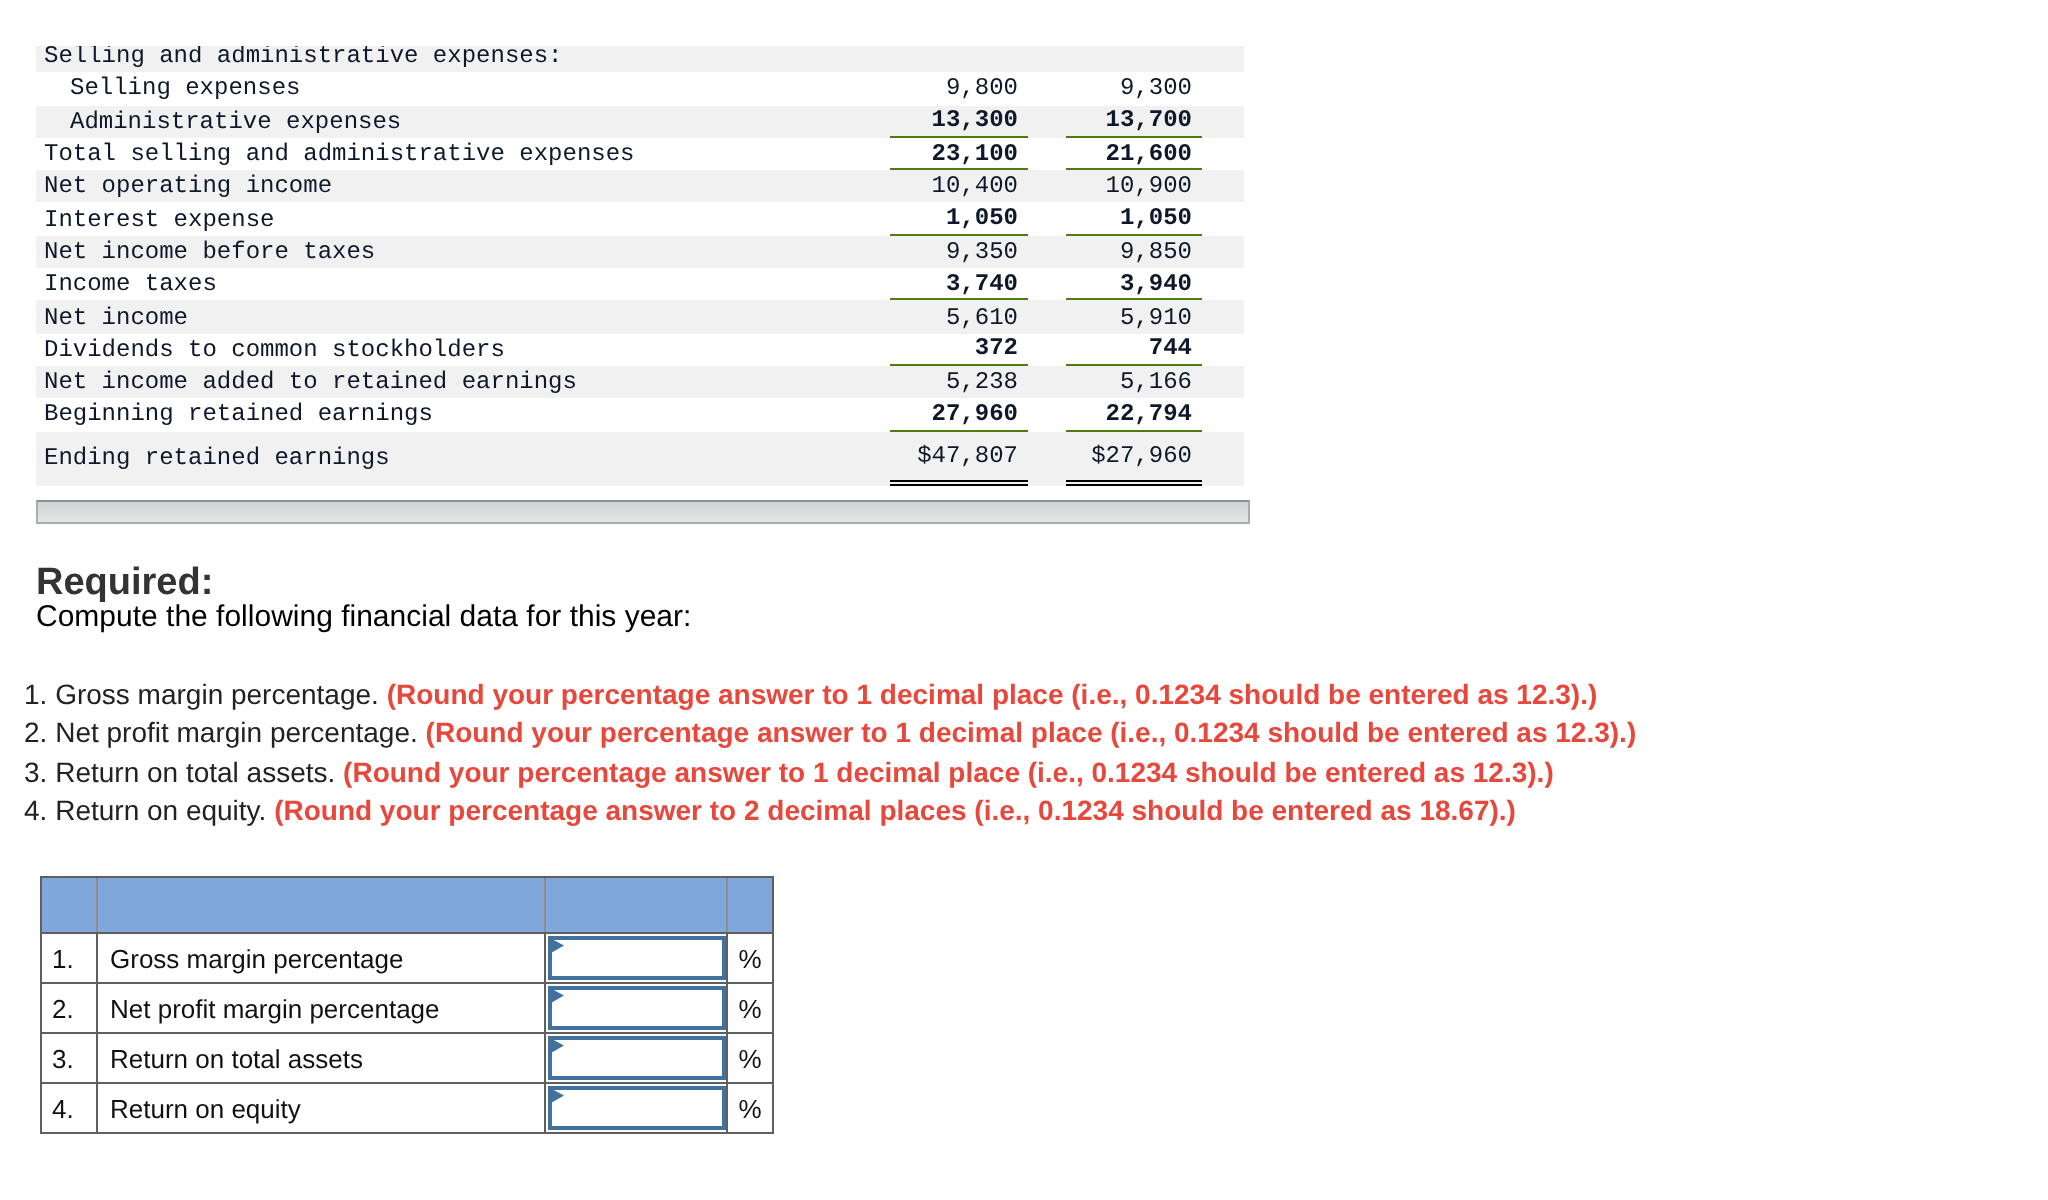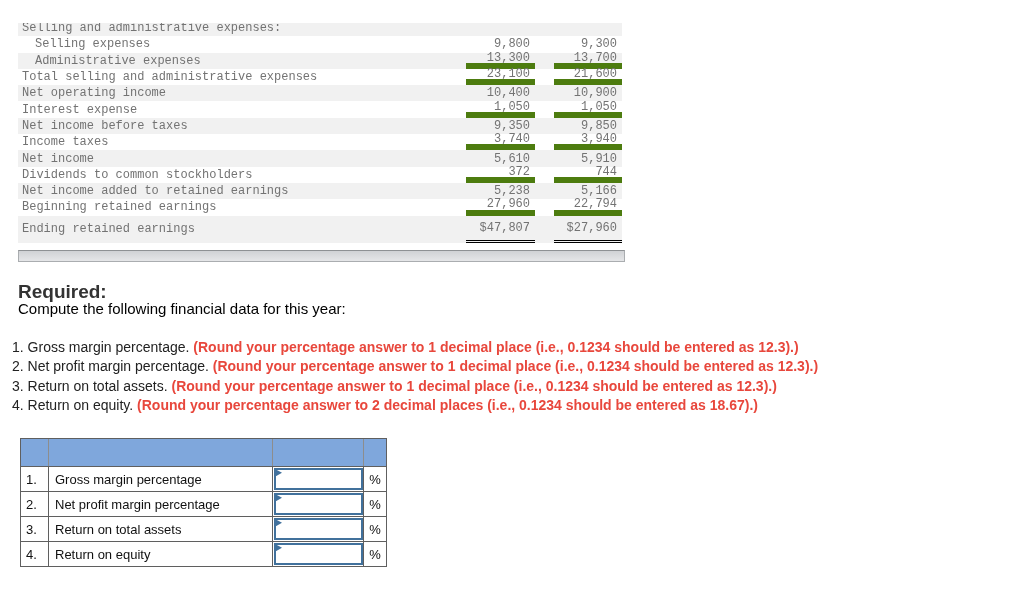--- a/index.html
+++ b/index.html
@@ -2,29 +2,29 @@
 <html><head>
 <meta charset="utf-8">
 <style>
   html,body{margin:0;padding:0;background:#fff;}
   #page{position:relative;width:1024px;height:600px;background:#fff;overflow:hidden;
         font-family:"Liberation Sans",sans-serif;}
 
   
   .fin-table{position:absolute;left:18px;top:23px;width:604px;overflow:hidden;}
   .fin-row{display:flex;height:16.3px;font-family:"Liberation Mono","DejaVu Sans Mono",monospace;
-           font-size:12px;color:#737373;align-items:center;}
+           font-size:12px;color:#0f172a;align-items:center;}
   .fin-table .fin-row:nth-of-type(odd){background:#f1f1f1;}
   .fin-table .fin-row:first-of-type{margin-top:-3px;}
   .fin-row .lbl{flex:1;padding-left:4px;white-space:pre;}
   .fin-row .lbl.ind1{padding-left:17px;}
   .fin-row .num{width:69px;align-self:stretch;display:flex;align-items:center;
                 justify-content:flex-end;padding-right:5px;box-sizing:border-box;}
-  .fin-row .num.n2{width:68px;margin-left:19px;}
-  .fin-row .num.u{border-bottom:6px solid #4d7c0f;}
+  .fin-row .num.n2{width:68px;margin-left:19px;margin-right:21px;}
+  .fin-row .num.u{border-bottom:1px solid #4d7c0f;font-weight:bold;}
   .fin-row .num.du{border-bottom:3px double #000;}
   .fin-row.tall{height:27px;}
 
   
   .hscroll{position:absolute;left:18px;top:250px;width:607px;height:12px;box-sizing:border-box;
            background:linear-gradient(#d0d2d5,#e5e6e8);border:1px solid #aaadb0;border-top-color:#8e9194;}
 
   
   .req-head{position:absolute;left:18px;top:281px;font-size:19px;font-weight:bold;color:#333;}
   .req-sub{position:absolute;left:18px;top:300px;font-size:15px;color:#000000;}

